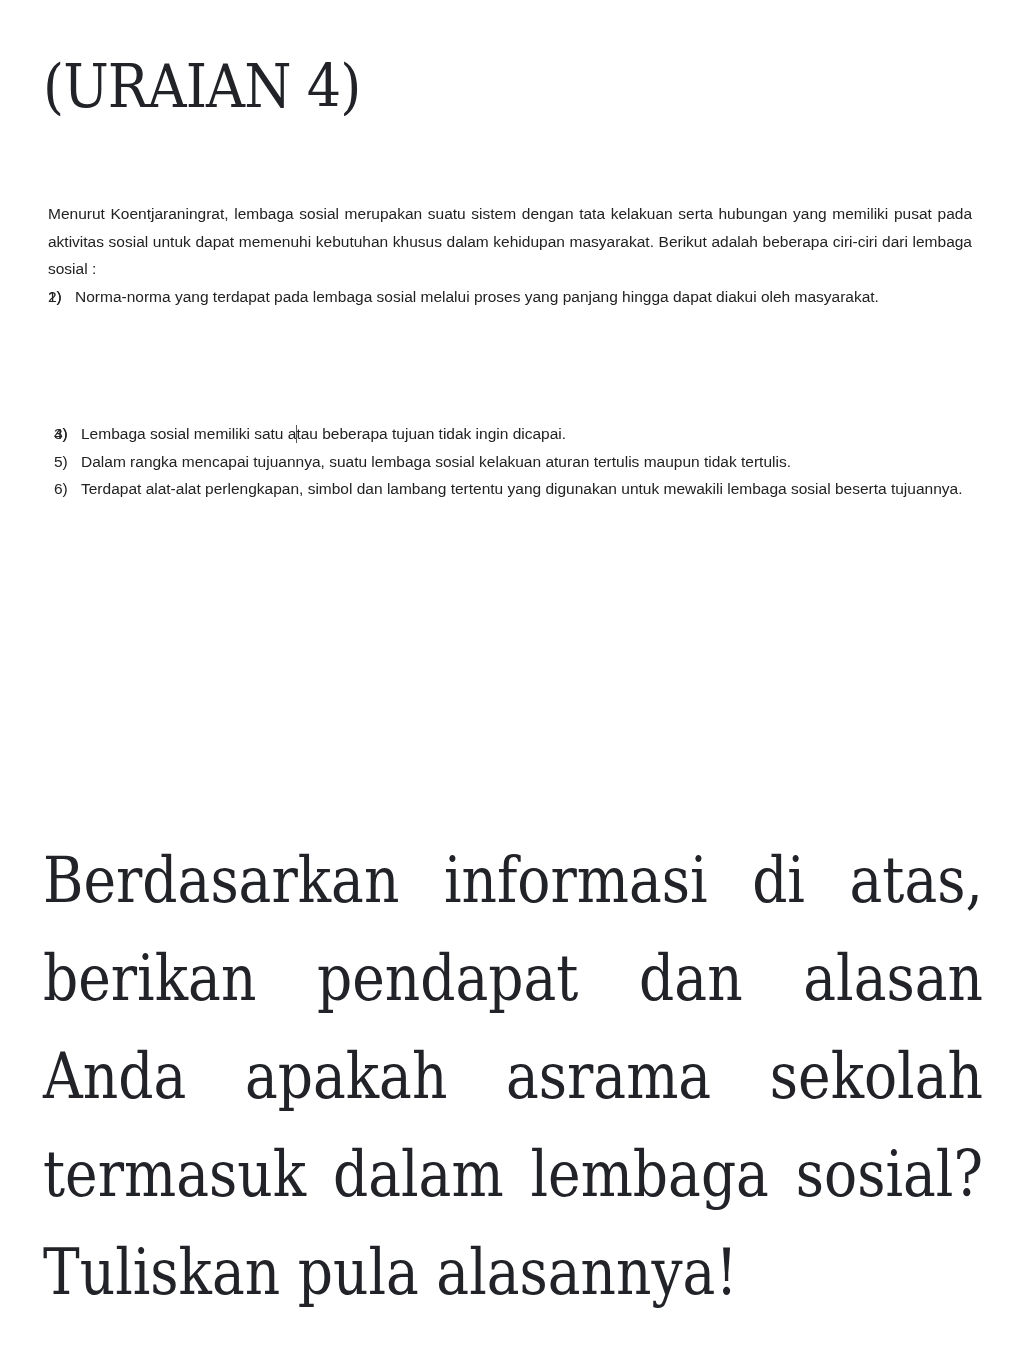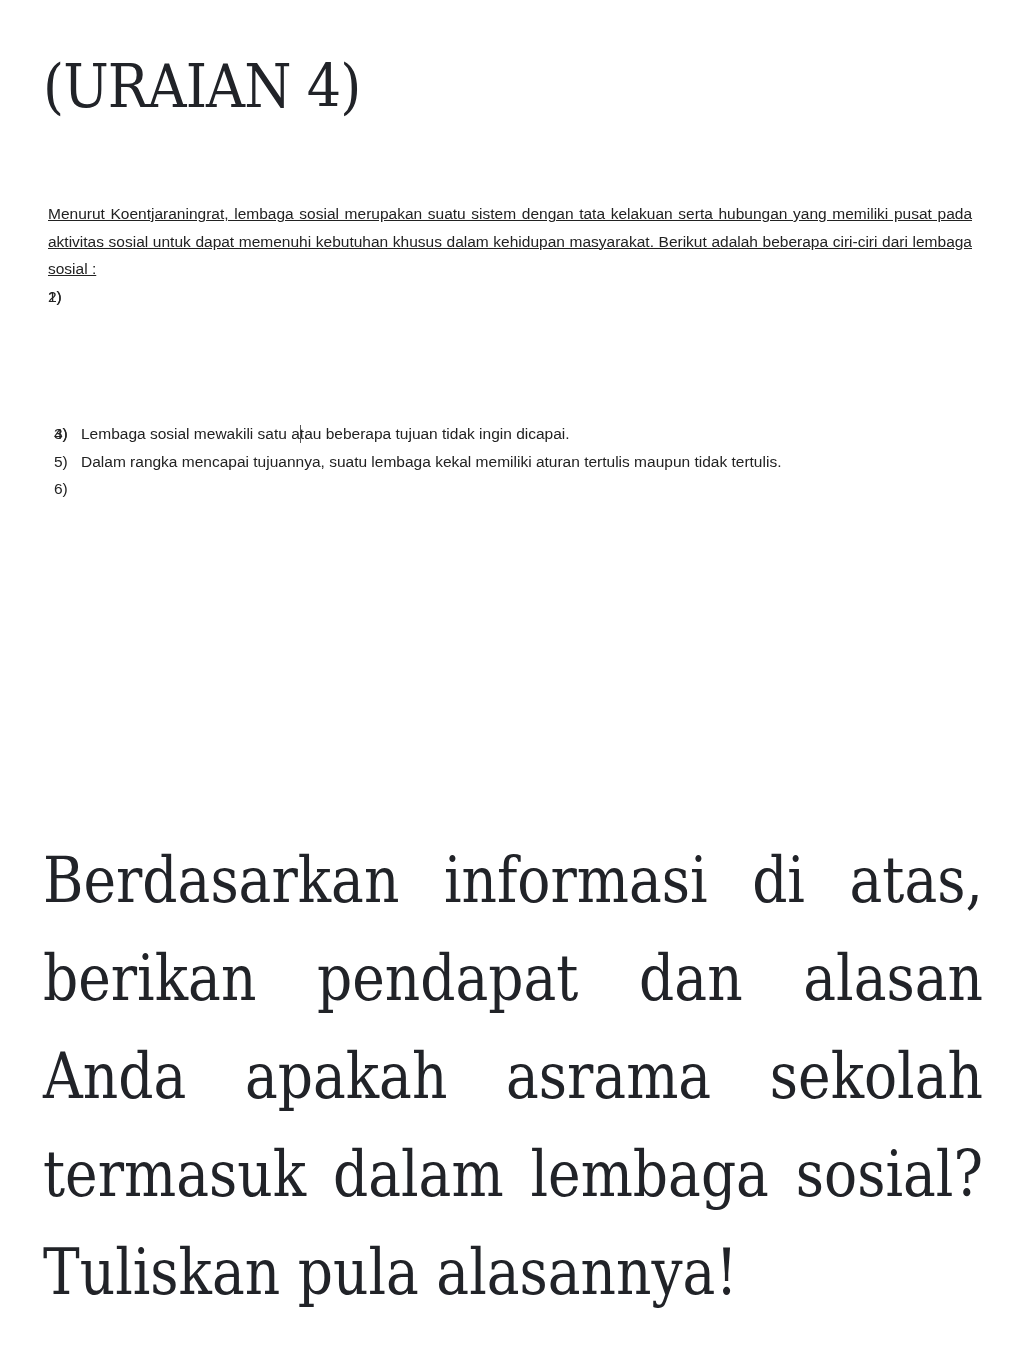--- a/index.html
+++ b/index.html
@@ -9,21 +9,21 @@
     font-family: "DejaVu Serif", "Liberation Serif", serif;
     font-size: 60px; line-height: 80px; letter-spacing: -1px;
     color: #212328; margin: 0; font-weight: normal;
     transform: scaleX(0.9); transform-origin: left top;
   }
   .excerpt {
     position: absolute; left: 48px; top: 200px; width: 924px;
     font-family: "Liberation Sans", "DejaVu Sans", sans-serif;
     font-size: 15.5px; line-height: 27.5px; color: #222222;
   }
-  .excerpt .intro { text-align: justify; margin: 0; text-decoration: underline; }
+  .excerpt .intro { text-align: justify; margin: 0; }
   .excerpt ol { list-style: none; margin: 0; padding: 0; }
   .excerpt li { position: relative; padding-left: 27px; text-align: justify; }
   .excerpt li .num { position: absolute; left: 0; top: 0; }
   .list-a { margin-top: 0; }
   .list-b { position: absolute; left: 6px; top: 220px; width: 918px; }
   .cursor {
     display: inline-block; width: 1px; height: 18px; background: #555;
     vertical-align: -4px; margin: 0 -1px 0 0;
   }
   .question {
@@ -41,33 +41,35 @@
 <h1 class="title">(URAIAN 4)</h1>
 
 <div class="excerpt">
   <p class="intro">Menurut Koentjaraningrat, lembaga sosial merupakan suatu sistem dengan tata kelakuan serta hubungan yang memiliki pusat pada aktivitas sosial untuk dapat memenuhi kebutuhan khusus dalam kehidupan masyarakat. Berikut adalah beberapa ciri-ciri dari lembaga sosial :</p>
   <ol class="list-a">
     <li>
       <span class="num">1)</span>
     </li>
     <li>
       <span class="num">2)</span>
+      <span>Norma-norma yang terdapat pada lembaga sosial melalui proses yang panjang hingga dapat diakui oleh masyarakat.</span>
     </li>
   </ol>
   <ol class="list-b">
     <li>
       <span class="num">3)</span>
     </li>
     <li>
       <span class="num">4)</span>
-      <span><span>Lembaga sosial mewakili satu a</span><span class="cursor"></span><span>tau beberapa tujuan tidak ingin dicapai.</span></span>
+      <span><span>Lembaga sosial memiliki satu a</span><span class="cursor"></span><span>tau beberapa tujuan tidak ingin dicapai.</span></span>
     </li>
     <li>
       <span class="num">5)</span>
-      <span>Dalam rangka mencapai tujuannya, suatu lembaga kekal memiliki aturan tertulis maupun tidak tertulis.</span>
+      <span>Dalam rangka mencapai tujuannya, suatu lembaga sosial kelakuan aturan tertulis maupun tidak tertulis.</span>
     </li>
     <li>
       <span class="num">6)</span>
+      <span>Terdapat alat-alat perlengkapan, simbol dan lambang tertentu yang digunakan untuk mewakili lembaga sosial beserta tujuannya.</span>
     </li>
   </ol>
 </div>
 
 <p class="question">Berdasarkan informasi di atas, berikan pendapat dan alasan Anda apakah asrama sekolah termasuk dalam lembaga sosial? Tuliskan pula alasannya!</p>
 
 </body></html>

